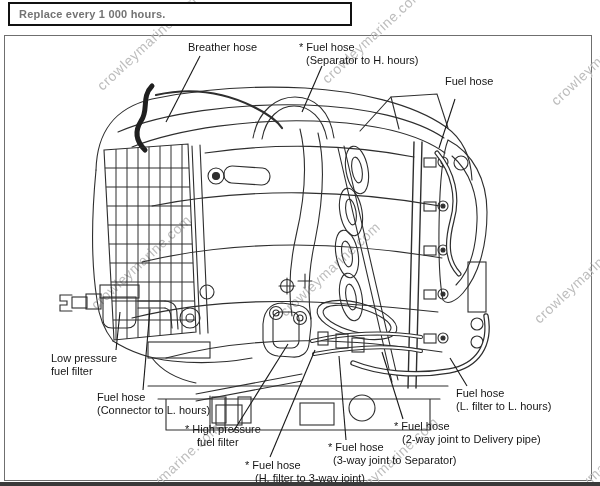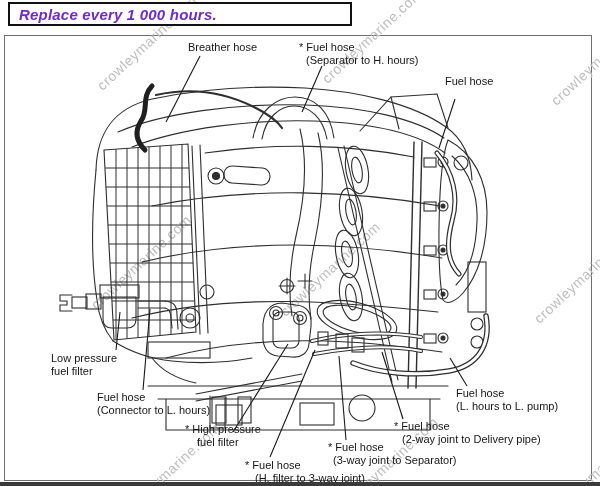--- a/index.html
+++ b/index.html
@@ -1,21 +1,21 @@
 <!DOCTYPE html>
 <html><head>
 <meta charset="utf-8">
 <style>
   html,body{margin:0;padding:0;background:#fff;}
   .stage{position:relative;width:600px;height:486px;background:#fff;overflow:hidden;
          font-family:"Liberation Sans",sans-serif;}
   .title-box{position:absolute;left:8px;top:2px;width:344px;height:24px;
              border:2px solid #111;box-sizing:border-box;background:#fff;
              display:flex;align-items:center;padding-left:9px;z-index:5;}
-  .title-box span{font-size:15px;font-weight:bold;color:#6d28d9;letter-spacing:.2px;font-style:italic;}
+  .title-box span{font-size:11px;font-weight:bold;color:#737373;letter-spacing:.2px;}
   .frame{position:absolute;left:4px;top:35px;width:588px;height:446px;
          border:1.5px solid #6f6f6f;box-sizing:border-box;z-index:1;}
   .wm{position:absolute;color:#bdbdbd;font-size:14px;letter-spacing:.6px;white-space:nowrap;
       transform:translate(-50%,-50%) rotate(-43deg);z-index:2;}
   svg.art{position:absolute;left:0;top:0;z-index:3;}
   .label{position:absolute;z-index:4;color:#151515;font-size:11px;line-height:12.5px;white-space:nowrap;}
   .bottom-strip{position:absolute;left:0;top:482px;width:600px;height:4px;background:#3a3a3a;z-index:6;}
 </style>
 </head>
 <body>
@@ -221,17 +221,17 @@
   <div class="label" style="left:328px;top:441px">
     <div>* Fuel hose</div>
     <div style="padding-left:5px">(3-way joint to Separator)</div>
   </div>
   <div class="label" style="left:394px;top:420px">
     <div>* Fuel hose</div>
     <div style="padding-left:8px">(2-way joint to Delivery pipe)</div>
   </div>
   <div class="label" style="left:456px;top:387px">
     <div>Fuel hose</div>
-    <div>(L. hours to L. pump)</div>
+    <div>(L. filter to L. hours)</div>
   </div>
 
   <div class="bottom-strip"></div>
 </div>
 
 </body></html>

